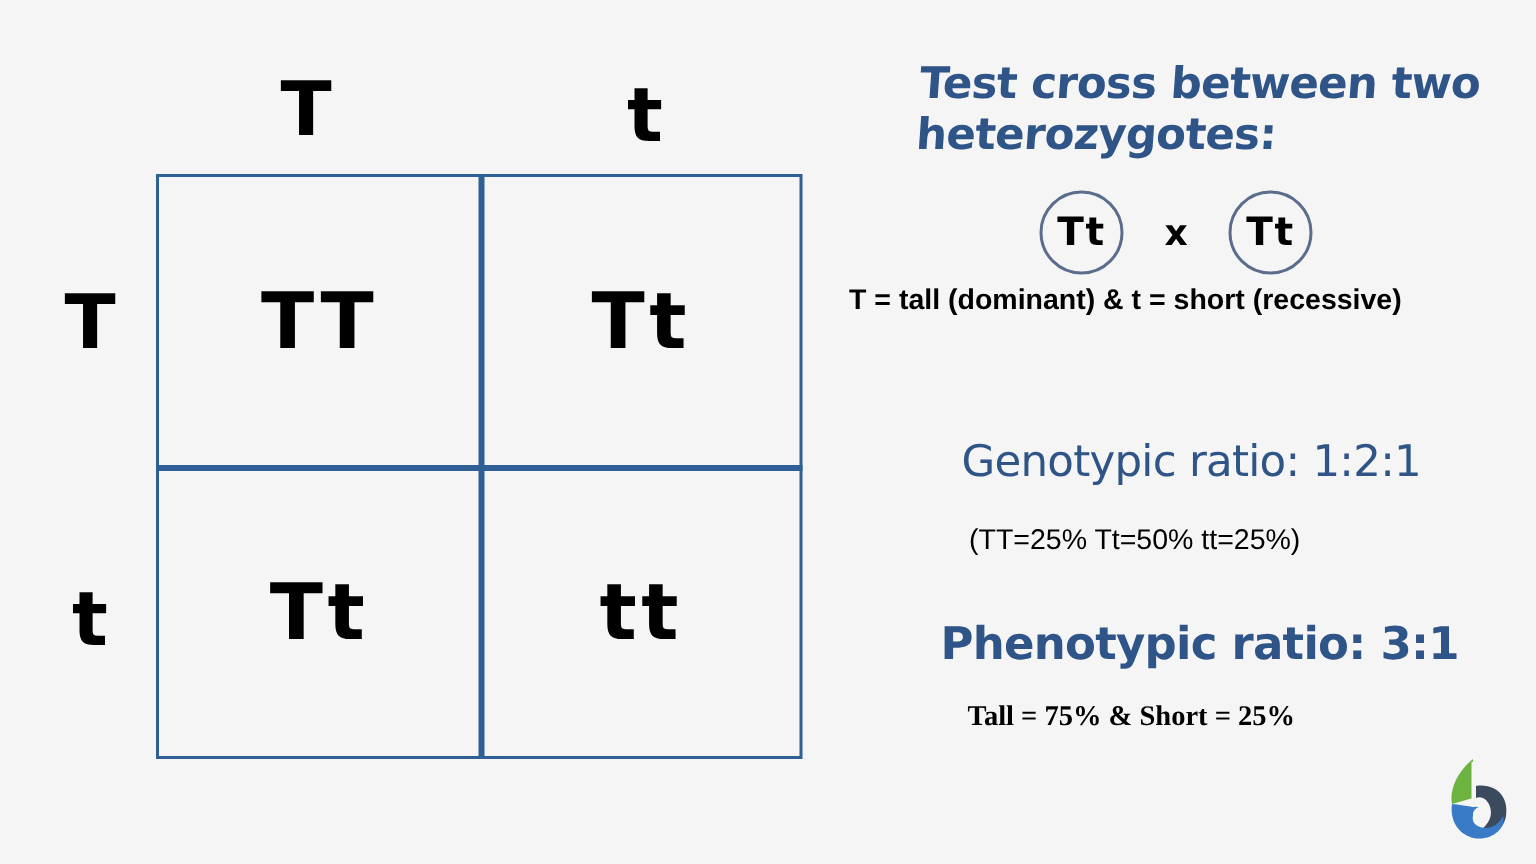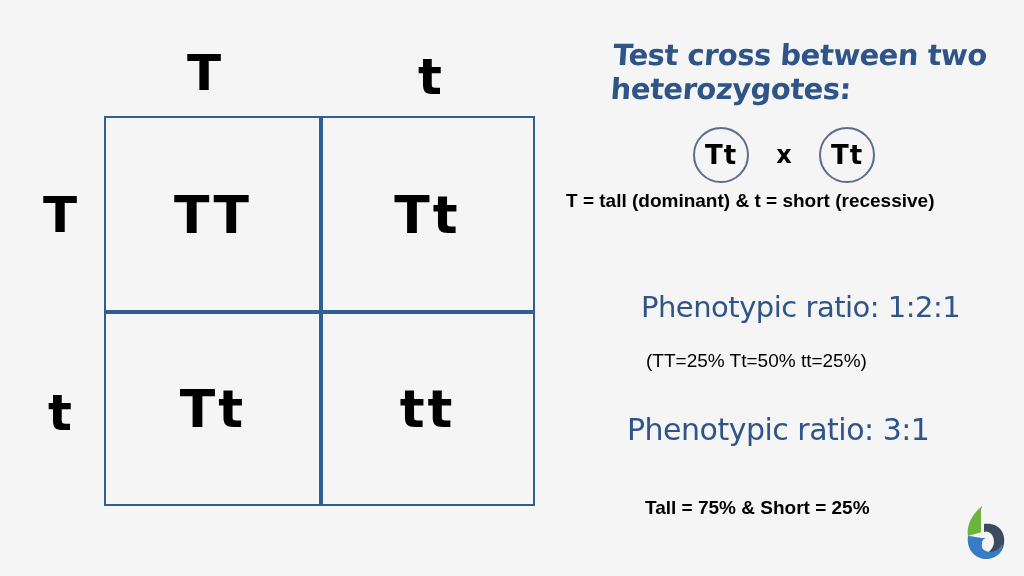--- a/index.html
+++ b/index.html
@@ -134,31 +134,30 @@
       top: 350px;
       font-size: 19px;
       font-weight: normal;
       font-family: "Liberation Sans", sans-serif;
       white-space: nowrap;
     }
     .pheno-title {
       left: 627px;
       top: 412px;
       font-size: 30px;
-      font-weight: normal;
+      font-weight: bold;
     }
     .pheno-values {
       position: absolute;
       left: 645px;
       top: 467px;
       font-size: 19px;
       font-weight: bold;
-      font-family: Liberation Sans, sans-serif;
+      font-family: Liberation Serif, serif;
       white-space: nowrap;
-      margin-top: 30px;
     }
 
     .logo {
       position: absolute;
       left: 960px;
       top: 502px;
       width: 50px;
       height: 60px;
     }
   </style>
@@ -186,21 +185,21 @@
 </div>
 
 <div class="cross">
   <div class="circle">Tt</div>
   <div class="times">x</div>
   <div class="circle">Tt</div>
 </div>
 
 <div class="legend">T = tall (dominant) &amp; t = short (recessive)</div>
 
-<div class="hand geno-title">Phenotypic ratio: 1:2:1</div>
+<div class="hand geno-title">Genotypic ratio: 1:2:1</div>
 <div class="geno-values">(TT=25% Tt=50% tt=25%)</div>
 
 <div class="hand pheno-title">Phenotypic ratio: 3:1</div>
 <div class="pheno-values">Tall = 75% &amp; Short = 25%</div>
 
 <div class="logo">
   <svg width="50" height="60" viewBox="0 0 50 60">
     <path d="M22 4 C12 12 6 24 8 34 L22 30 Z" fill="#6cb33f"></path>
     <path d="M24 22 C38 20 46 30 44 42 C42 54 30 58 20 56 C28 52 34 46 34 40 C34 32 28 28 24 30 Z" fill="#3b4a5c"></path>
     <path d="M8 34 C6 48 16 58 28 57 C38 56 44 48 42 42 C38 50 30 52 24 48 C20 45 22 38 26 36 C18 36 12 34 8 34 Z" fill="#3a7bc8"></path>

